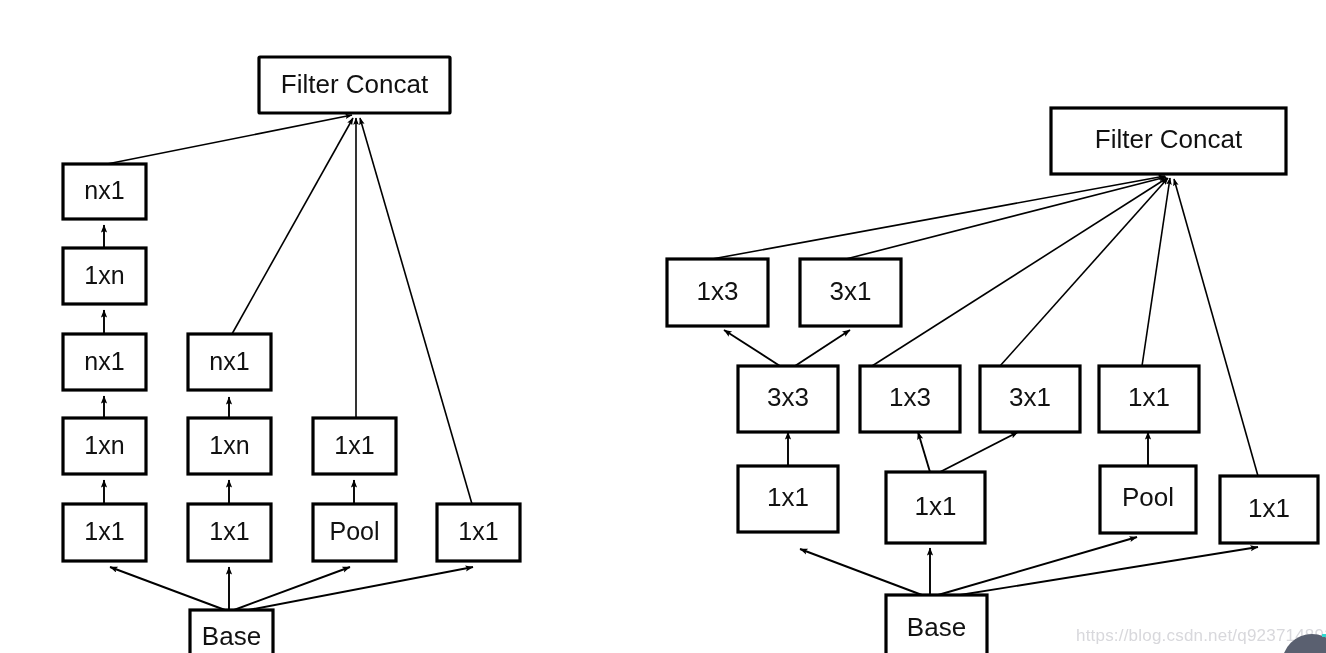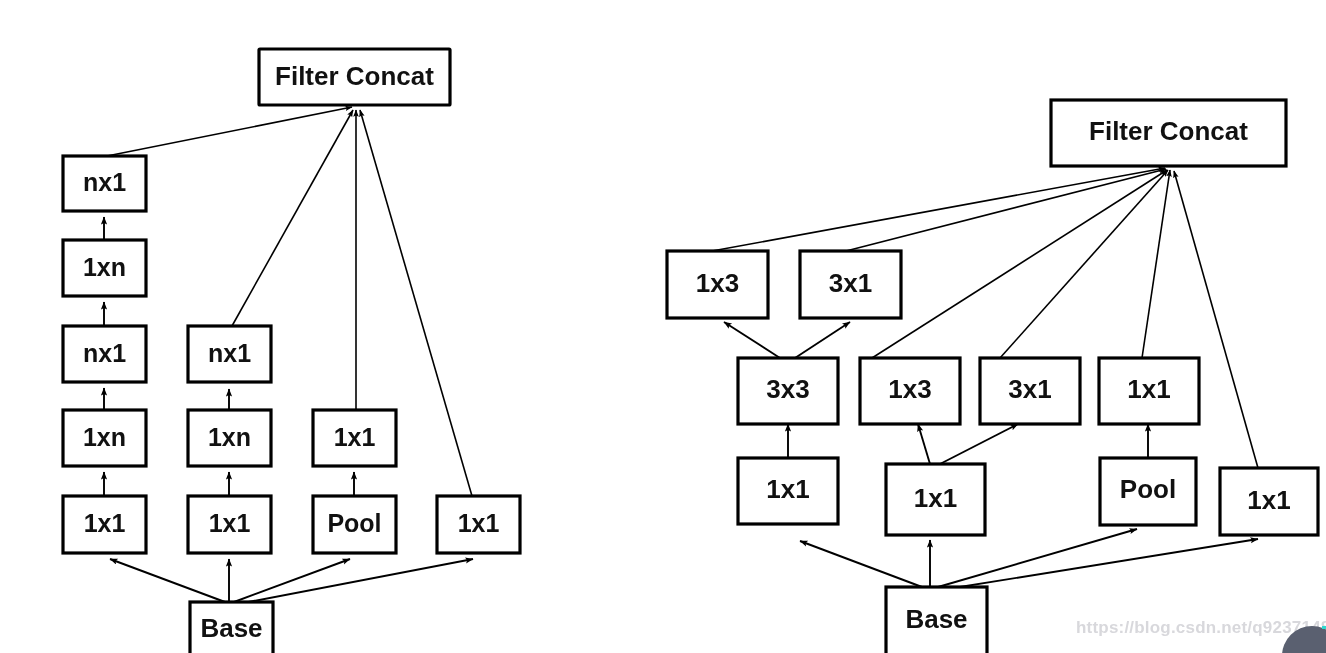--- a/index.html
+++ b/index.html
@@ -10,24 +10,23 @@
   body {
     width: 1326px;
     height: 653px;
     font-family: "Liberation Sans", sans-serif;
     overflow: hidden;
     position: relative;
   }
   #figure-root {
     position: absolute;
     left: 0;
-    top: 8px;
+    top: 16px;
     width: 1326px;
     height: 625px;
-    font-weight: bold;
   }
   svg.diagram-svg {
     display: block;
     width: 1326px;
     height: 653px;
   }
   .node-box {
     fill: #ffffff;
     stroke: #000000;
     stroke-width: 3.2;

